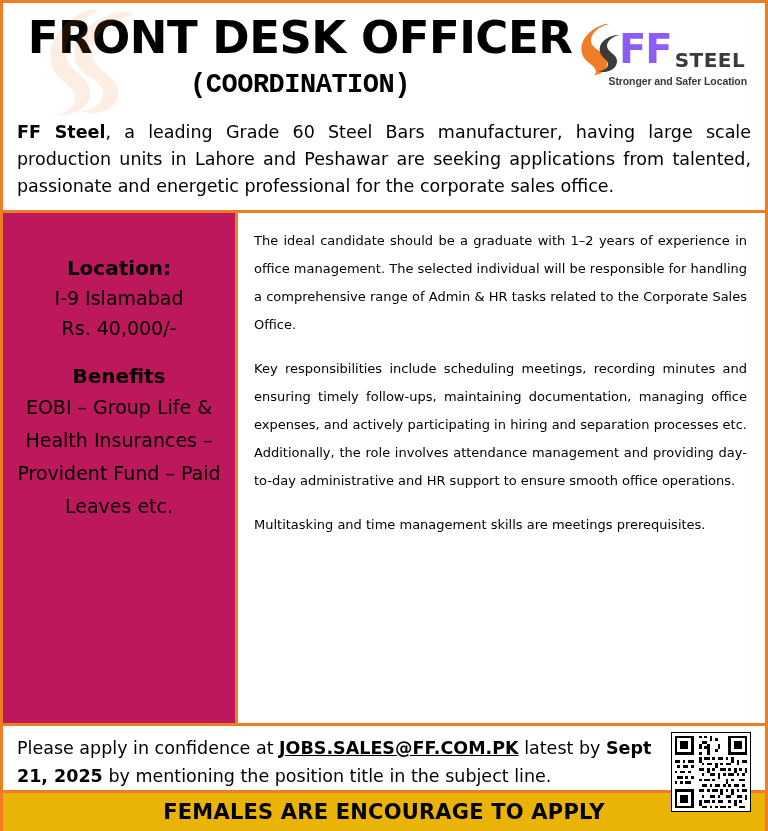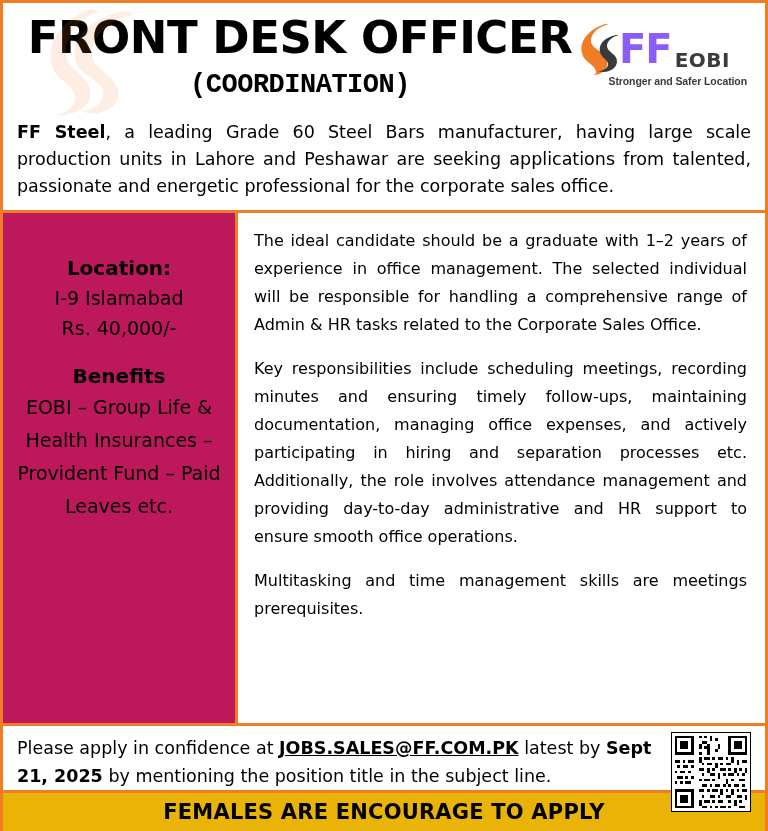--- a/index.html
+++ b/index.html
@@ -153,21 +153,21 @@
     line-height: 30px;
   }
   .val.multi { line-height: 33px; }
 
   .right-col {
     flex: 1;
     box-sizing: border-box;
     border-left: 3px solid #f07c25;
     padding: 14px 18px 14px 16px;
     font-family: "DejaVu Sans", sans-serif;
-    font-size: 16px;
+    font-size: 13px;
     line-height: 28px;
     text-align: justify;
     text-justify: inter-word;
   }
   .right-col p { margin: 0 0 16px 0; }
   .right-col p:last-child { margin-bottom: 0; }
 
   
   .footer {
     position: relative;
@@ -229,21 +229,21 @@
 
     <div class="logo">
       <div class="logo-row">
         <div class="logo-mark">
           <svg width="46" height="52" viewBox="0 0 46 52">
             <path d="M30 1 C14 6 4 18 7 30 C9 40 22 42 21 50 C20 51 19 52 18 52 C28 52 34 45 32 37 C30 28 16 26 16 18 C16 10 23 4 34 1 Z" fill="#f07c25"></path>
             <path d="M41 12 C30 14 23 21 25 29 C26 35 34 37 33 42 C32 46 27 48 23 48 C33 51 42 46 42 38 C42 31 32 29 32 23 C32 18 37 14 44 12 Z" fill="#3b3b3b"></path>
           </svg>
         </div>
         <div class="logo-ff">FF</div>
-        <div class="logo-steel">EOBI</div>
+        <div class="logo-steel">STEEL</div>
       </div>
       <div class="logo-tag">Stronger and Safer Location</div>
     </div>
   </div>
 
   <div class="intro">
     <b>FF Steel</b><span>, a leading Grade 60 Steel Bars manufacturer, having large scale production units in Lahore and Peshawar are seeking applications from talented, passionate and energetic professional for the corporate sales office.</span>
   </div>
 
   <div class="hr-orange"></div>

